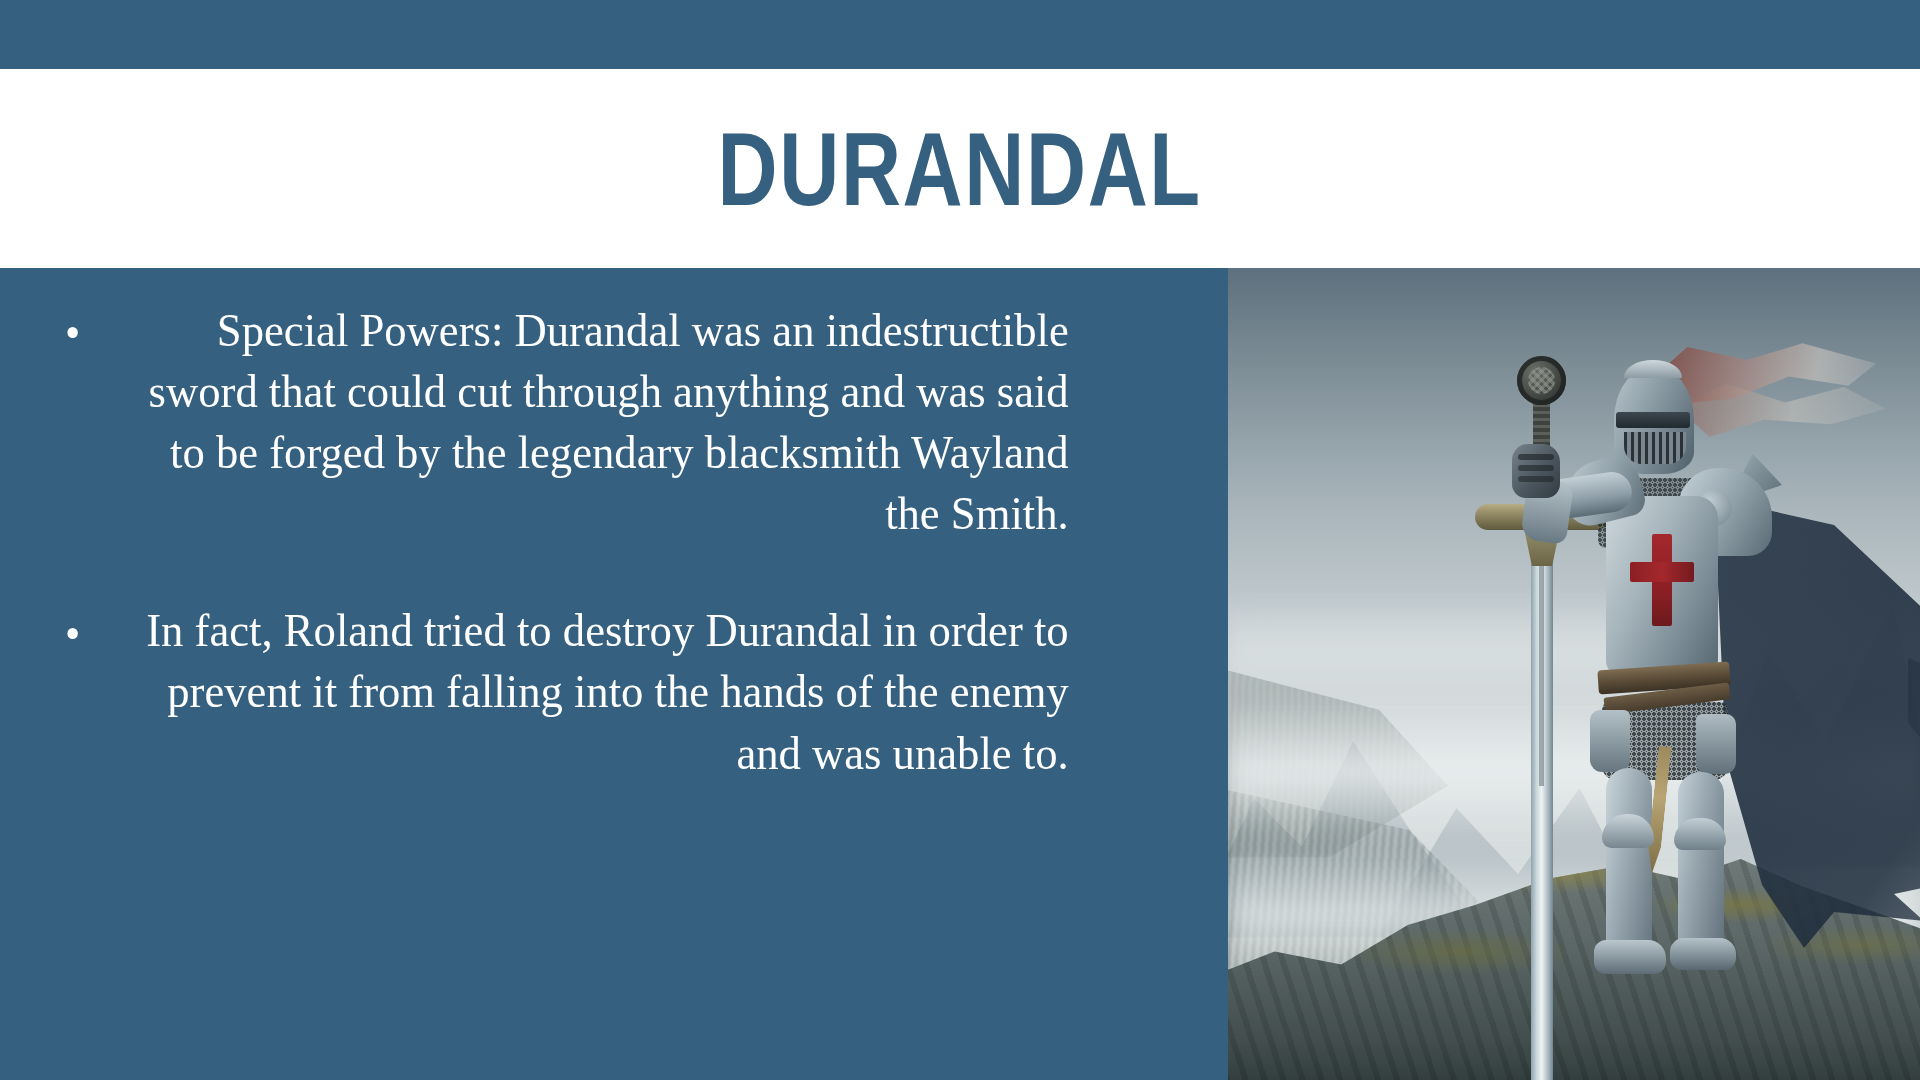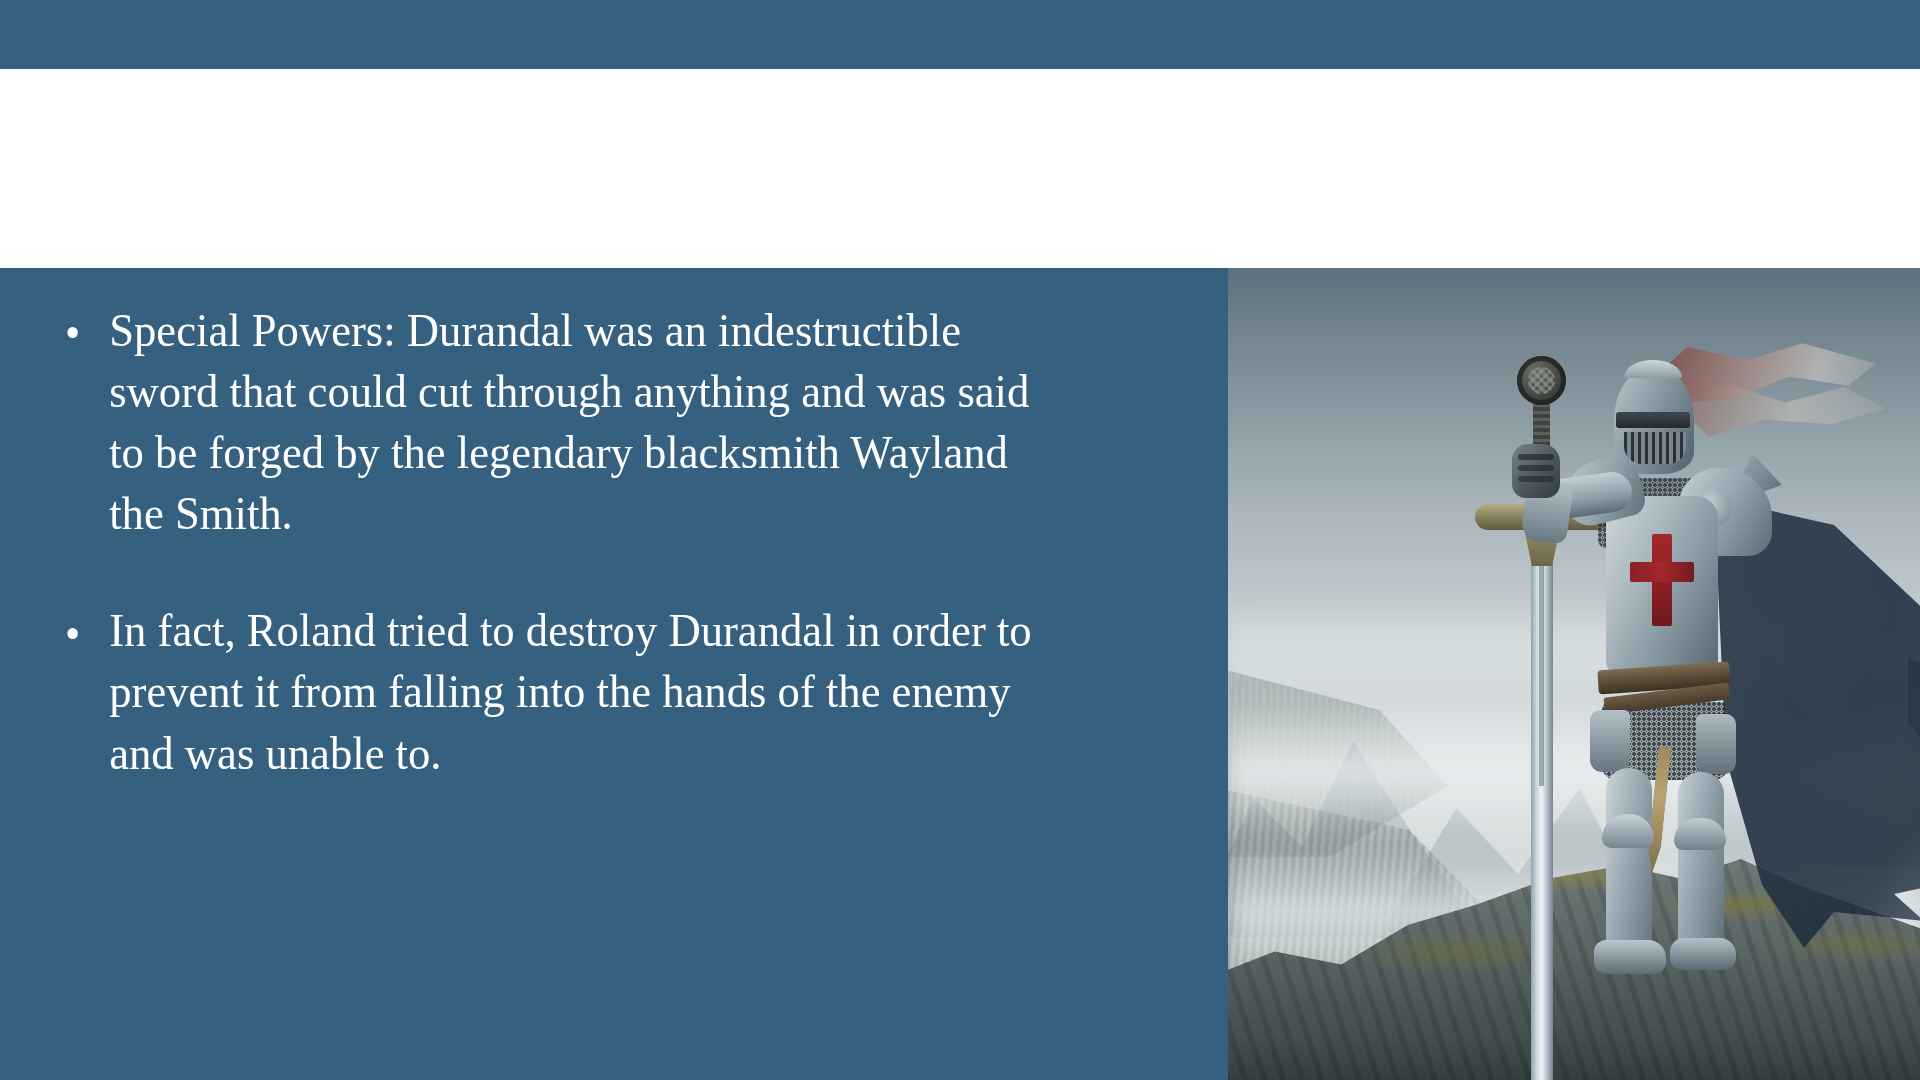--- a/index.html
+++ b/index.html
@@ -64,20 +64,21 @@
   }
 
   
   .text-column {
     position: absolute;
     left: 0; top: 268px;
     width: 1228px;
     height: 812px;
     box-sizing: border-box;
     padding: 32px 60px 8px 56px;
+    text-align: right;
   }
   .bullet-list {
     list-style: none;
     margin: 0;
     padding: 0;
   }
   .bullet-item {
     position: relative;
     color: #ffffff;
     font-family: "Liberation Serif", serif;
@@ -511,20 +512,23 @@
     filter: blur(0.6px);
   }
 </style>
 </head>
 <body>
 
 <div class="slide">
 
   <div class="top-bar"></div>
 
+  <div class="title-band">
+    <h1 class="slide-title">DURANDAL</h1>
+  </div>
 
   <div class="body-area"></div>
 
   <div class="text-column">
     <ul class="bullet-list">
       <li class="bullet-item">
         <span class="bullet-dot"></span>
         <span>Special Powers: Durandal was an indestructible sword that could cut through anything and was said to be forged by the legendary blacksmith Wayland the Smith.</span>
       </li>
       <li class="bullet-item">

